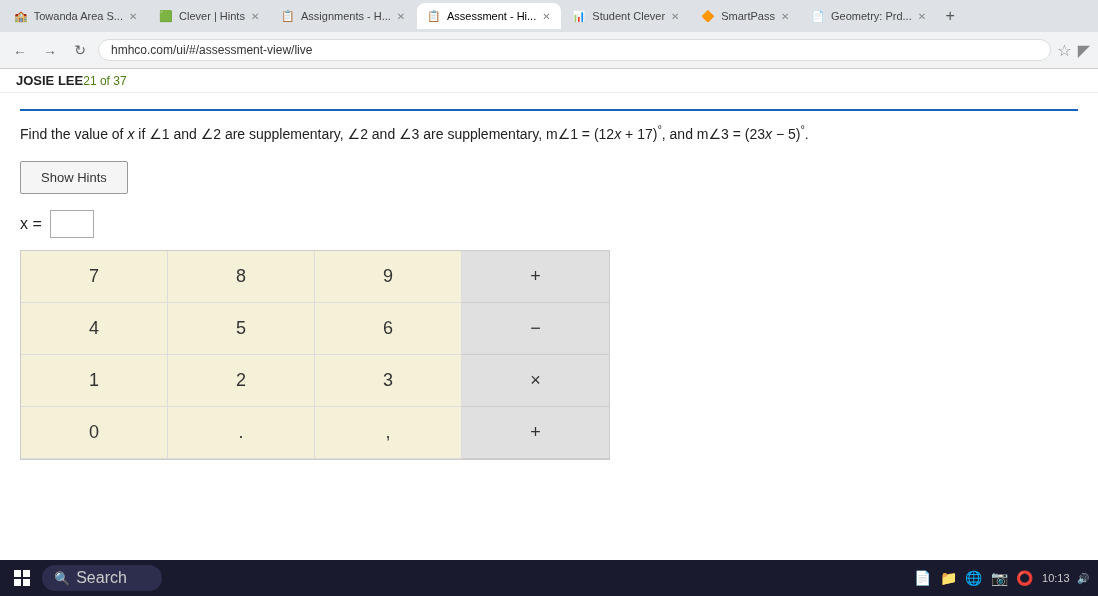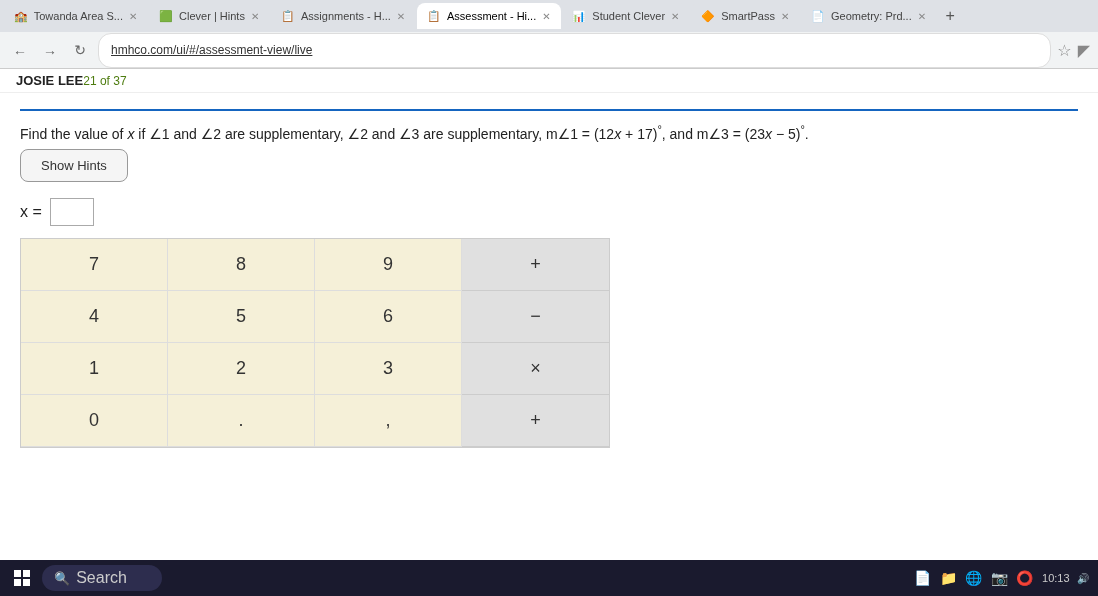--- a/index.html
+++ b/index.html
@@ -79,30 +79,29 @@
       display: flex;
       align-items: center;
       justify-content: center;
       color: #666;
       font-size: 14px;
       cursor: pointer;
       border-radius: 50%;
     }
     .address-input {
       flex: 1;
-      height: 35px;
+      height: 22px;
       border-radius: 13px;
       border: none;
       background: #fff;
       padding: 0 12px;
       font-size: 12px;
       color: #333;
       outline: none;
       border: 1px solid #ddd;
-      text-decoration: underline;
     }
     .star-btn {
       color: #888;
       font-size: 16px;
       cursor: pointer;
     }
 
     
     .page-header {
       display: flex;
@@ -126,36 +125,36 @@
       padding: 16px 20px 0 20px;
       background: #fff;
     }
 
     .question-text {
       font-size: 14px;
       color: #222;
       line-height: 1.5;
       border-top: 2px solid #1565c0;
       padding-top: 10px;
-      margin-bottom: 4px;
+      margin-bottom: 16px;
     }
     .instruction-text {
       font-size: 13px;
       color: #333;
       margin-bottom: 14px;
     }
 
     
     .hints-btn {
       border: 1px solid #999;
       background: #f5f5f5;
       padding: 8px 20px;
       font-size: 13px;
       cursor: pointer;
-      border-radius: 8px;
+      border-radius: 2px;
       color: #333;
       margin-bottom: 16px;
     }
 
     
     .input-area {
       display: flex;
       align-items: center;
       gap: 8px;
       margin-bottom: 12px;

